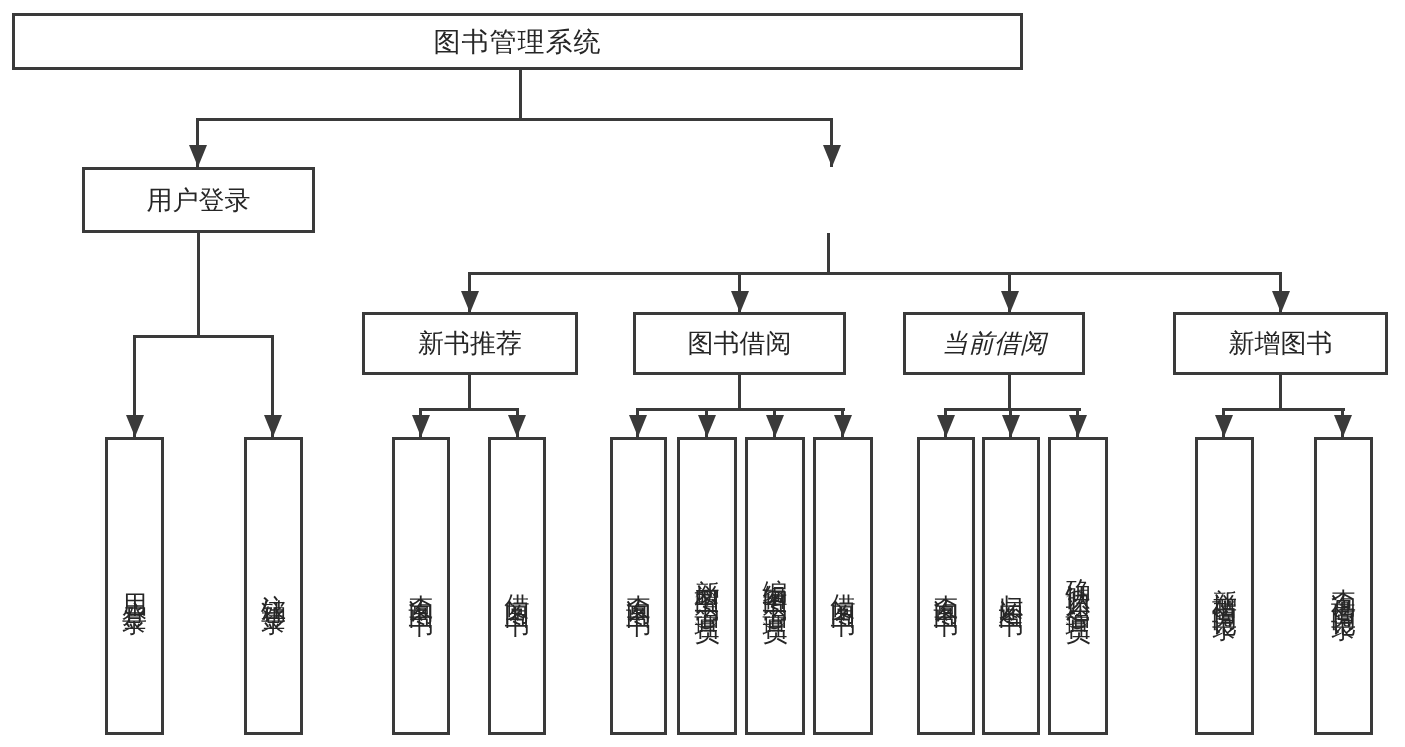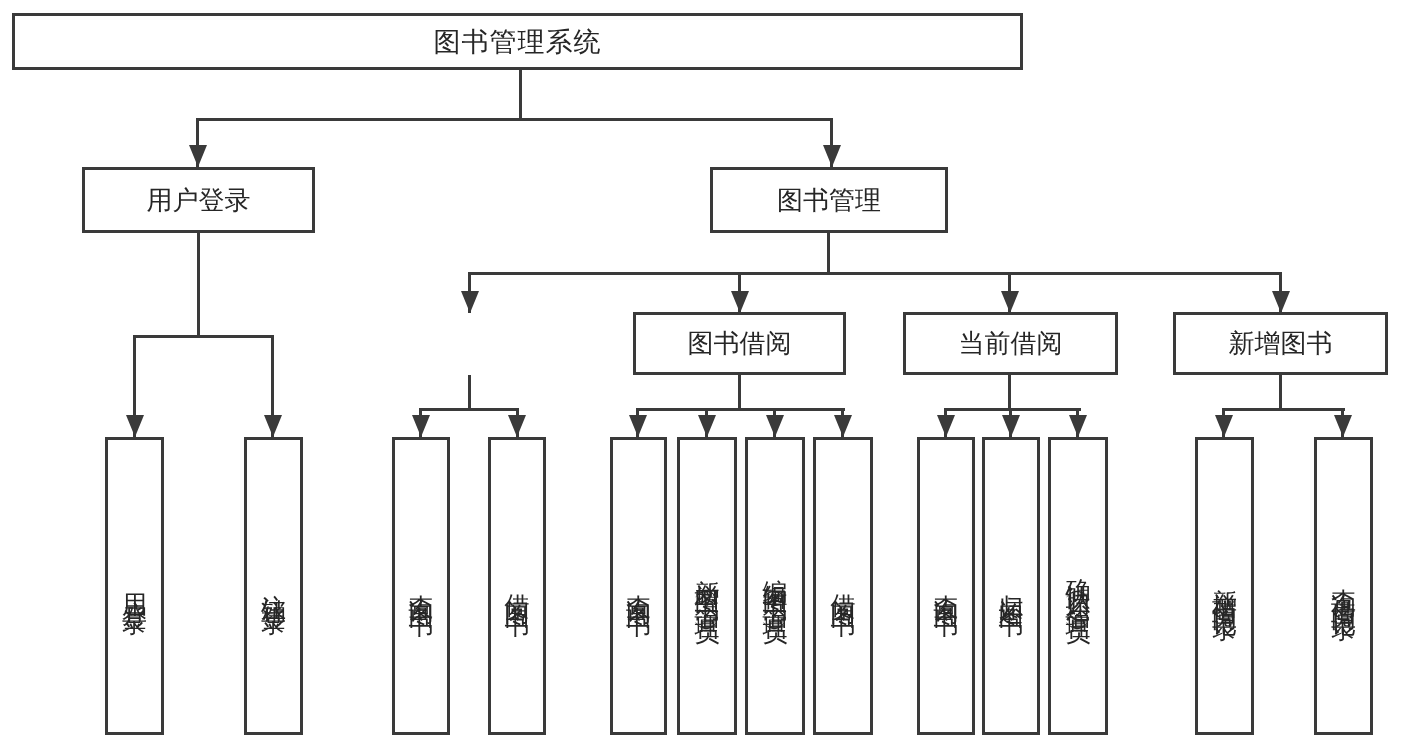--- a/index.html
+++ b/index.html
@@ -48,42 +48,42 @@
   <div class="box root-box" style="left:12px; top:13px; width:1011px; height:57px;">图书管理系统</div>
 
   <div class="vl" style="left:519px; top:70px; height:48px;"></div>
   <div class="hl" style="left:196px; top:118px; width:637px;"></div>
   <div class="vl" style="left:196px; top:118px; height:49px;"></div>
   <div class="ar" style="left:189px; top:145px;"></div>
   <div class="vl" style="left:830px; top:118px; height:49px;"></div>
   <div class="ar" style="left:823px; top:145px;"></div>
 
   <div class="box" style="left:82px; top:167px; width:233px; height:66px;">用户登录</div>
-  <div class="box" style="left:710px; top:167px; width:238px; height:66px;">图书管理</div>
 
   <div class="vl" style="left:197px; top:233px; height:102px;"></div>
   <div class="hl" style="left:133px; top:335px; width:141px;"></div>
   <div class="vl" style="left:133px; top:335px; height:102px;"></div>
   <div class="ar" style="left:126px; top:415px;"></div>
   <div class="vl" style="left:271px; top:335px; height:102px;"></div>
   <div class="ar" style="left:264px; top:415px;"></div>
 
   <div class="vl" style="left:827px; top:233px; height:39px;"></div>
   <div class="hl" style="left:468px; top:272px; width:814px;"></div>
   <div class="vl" style="left:468px; top:272px; height:41px;"></div>
   <div class="ar" style="left:461px; top:291px;"></div>
   <div class="vl" style="left:738px; top:272px; height:41px;"></div>
   <div class="ar" style="left:731px; top:291px;"></div>
   <div class="vl" style="left:1008px; top:272px; height:41px;"></div>
   <div class="ar" style="left:1001px; top:291px;"></div>
   <div class="vl" style="left:1279px; top:272px; height:41px;"></div>
   <div class="ar" style="left:1272px; top:291px;"></div>
 
+  <div class="box" style="left:362px; top:312px; width:216px; height:63px;">新书推荐</div>
   <div class="box" style="left:633px; top:312px; width:213px; height:63px;">图书借阅</div>
-  <div class="box" style="left:903px; top:312px; width:215px; height:63px;">当前借阅</div>
+  <div class="box" style="left:903px; top:312px; width:182px; height:63px;font-style:italic;">当前借阅</div>
   <div class="box" style="left:1173px; top:312px; width:215px; height:63px;">新增图书</div>
 
   <div class="vl" style="left:468px; top:375px; height:33px;"></div>
   <div class="hl" style="left:419px; top:408px; width:100px;"></div>
   <div class="vl" style="left:419px; top:408px; height:29px;"></div>
   <div class="ar" style="left:412px; top:415px;"></div>
   <div class="vl" style="left:516px; top:408px; height:29px;"></div>
   <div class="ar" style="left:508px; top:415px;"></div>
 
   <div class="vl" style="left:738px; top:375px; height:33px;"></div>

